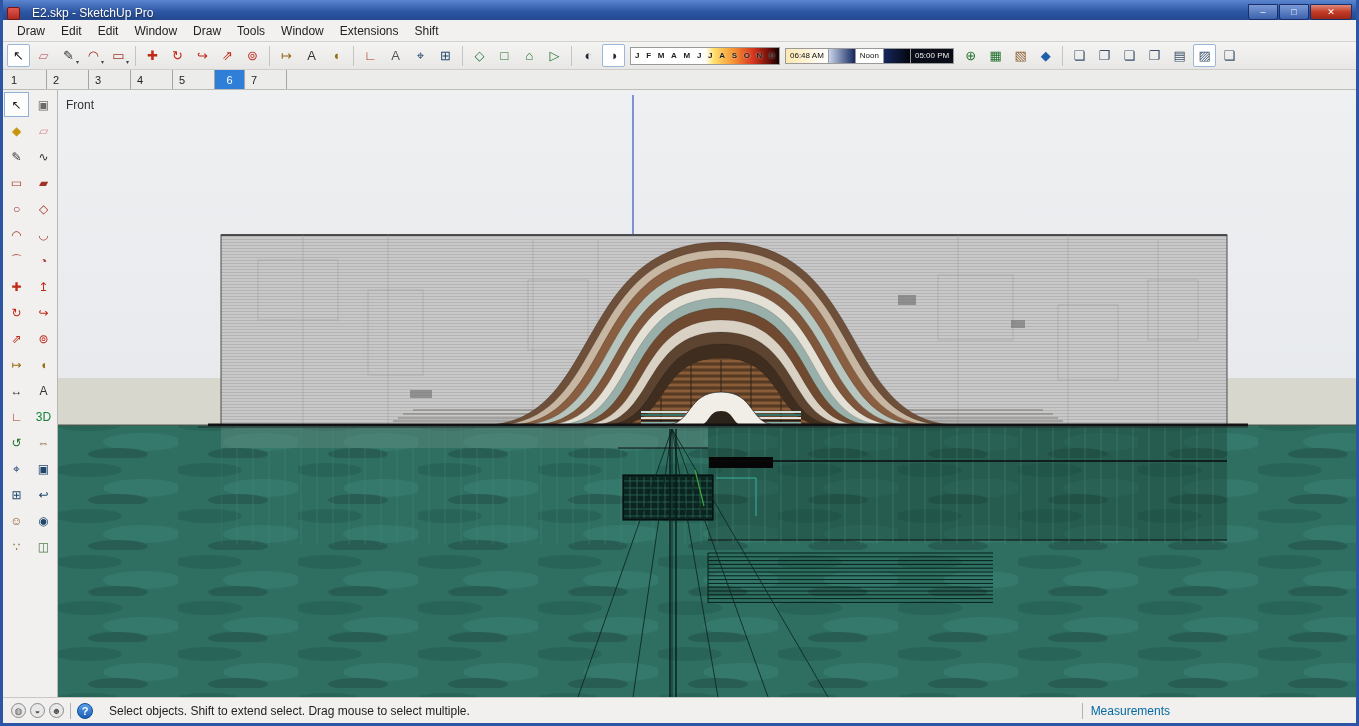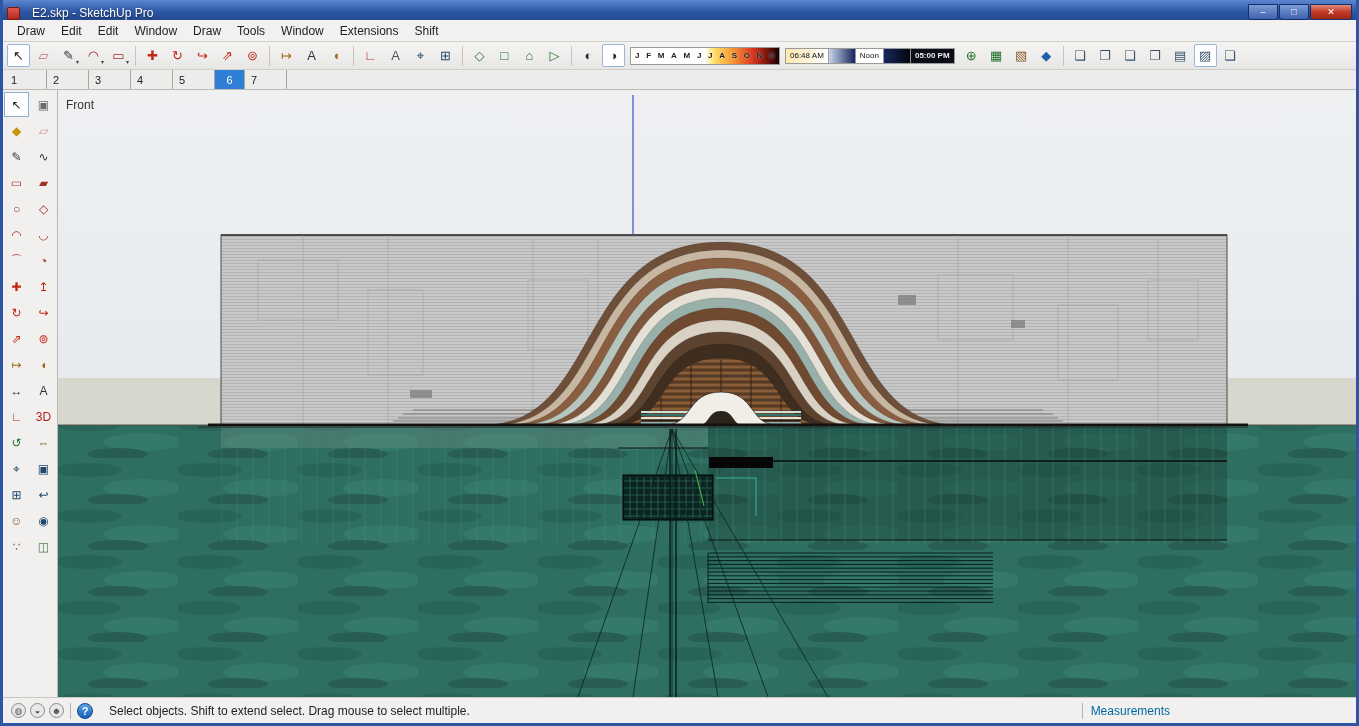--- a/index.html
+++ b/index.html
@@ -39,21 +39,21 @@
     display:flex; align-items:center; justify-content:space-between; padding:0 4px; }
   .month-letter { font-size:8px; font-weight:bold; color:#222; text-shadow:0 0 2px rgba(255,255,255,.7); }
 
   .time-strip { display:flex; align-items:center; height:18px; margin-right:3px; }
   .time-box { font-size:8px; padding:0 4px; height:16px; display:flex; align-items:center; border:1px solid #9a9a9a; white-space:nowrap; }
   .time-start { background:linear-gradient(to right,#fde8b0,#fff); color:#111; }
   .time-seg { width:26px; height:16px; border-top:1px solid #9a9a9a; border-bottom:1px solid #9a9a9a;
               background:linear-gradient(to right,#c8d4ea,#15275e); }
   .time-noon { background:#fff; color:#111; }
   .time-seg2 { background:linear-gradient(to right,#15275e,#04060f); }
-  .time-end { background:#0a0d18; color:#eee;font-weight:bold; }
+  .time-end { background:#0a0d18; color:#eee; }
 
   
   .scene-tabs { height:20px; flex:0 0 20px; background:#ececea; border-bottom:1px solid #bdbbb7;
                 display:flex; align-items:stretch; padding-left:2px; }
   .scene-tab { width:42px; font-size:11px; color:#222; display:flex; align-items:center; padding-left:6px;
                border-right:1px solid #a7a5a1; cursor:default; }
   .scene-tab.selected { background:#2f7fd9; color:#fff; width:30px; justify-content:center; padding-left:0; }
 
   
   .main { flex:1 1 auto; display:flex; min-height:0; }
@@ -327,21 +327,21 @@
         <button class="pal-btn">
           <span style="color: rgb(51, 51, 51);">↔</span>
         </button>
         <button class="pal-btn">
           <span style="color: rgb(51, 51, 51);">A</span>
         </button>
         <button class="pal-btn">
           <span style="color: rgb(176, 48, 32);">∟</span>
         </button>
         <button class="pal-btn">
-          <span style="color: #b91c1c;">3D</span>
+          <span style="color: #15803d;">3D</span>
         </button>
         <button class="pal-btn">
           <span style="color: rgb(32, 112, 42);">↺</span>
         </button>
         <button class="pal-btn">
           <span style="color: rgb(138, 106, 58);">⇔</span>
         </button>
         <button class="pal-btn">
           <span style="color: rgb(32, 72, 110);">⌖</span>
         </button>

